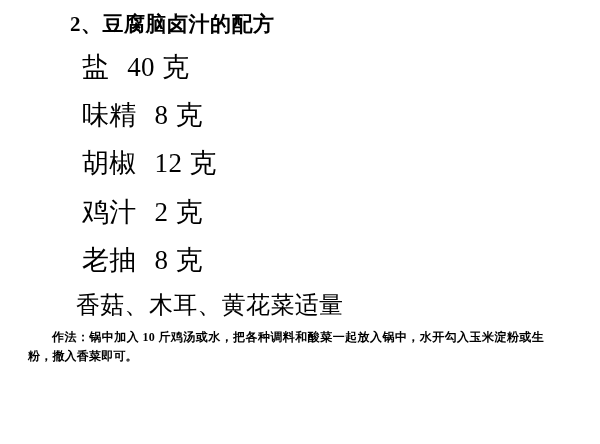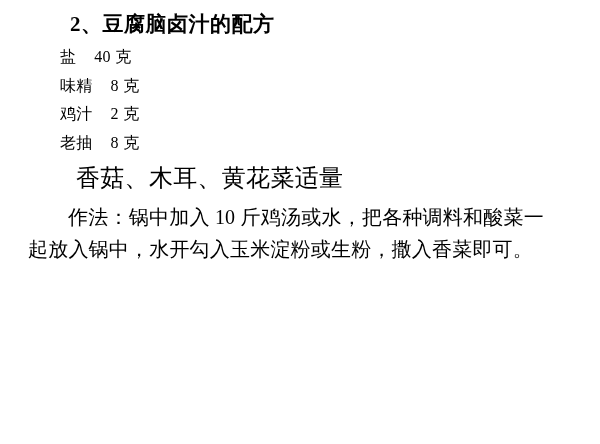--- a/index.html
+++ b/index.html
@@ -28,21 +28,21 @@
     text-indent: 2em;
     margin: 0 0 4px 0;
     letter-spacing: 0.5px;
   }
   .ingredient-list {
     margin: 0;
     padding: 0;
     list-style: none;
   }
   .ingredient-row {
-    font-size: 16px;
+    font-size: 27px;
     line-height: 1.78;
     text-indent: 2em;
     white-space: pre;
     letter-spacing: 0.3px;
   }
   .ing-name {
     display: inline;
   }
   .ing-gap {
     display: inline-block;
@@ -51,38 +51,40 @@
   .ing-amount {
     display: inline;
   }
   .note-line {
     font-size: 24px;
     line-height: 1.78;
     text-indent: 2em;
     letter-spacing: 0.3px;
   }
   .method {
-    font-size: 20px;
+    font-size: 12px;
     line-height: 1.58;
     margin: 2px 0 0 0;
     text-indent: 2em;
     letter-spacing: 0.2px;
     text-align: justify;
+    font-weight: bold;
   }
 </style>
 </head>
 <body>
 
 <div class="page">
 
   <h1 class="doc-title">2、豆腐脑卤汁的配方</h1>
 
   <ul class="ingredient-list">
     <li class="ingredient-row"><span class="ing-name">盐</span><span class="ing-gap"></span><span class="ing-amount">40 克</span></li>
     <li class="ingredient-row"><span class="ing-name">味精</span><span class="ing-gap"></span><span class="ing-amount">8 克</span></li>
+    <li class="ingredient-row"><span class="ing-name">胡椒</span><span class="ing-gap"></span><span class="ing-amount">12 克</span></li>
     <li class="ingredient-row"><span class="ing-name">鸡汁</span><span class="ing-gap"></span><span class="ing-amount">2 克</span></li>
     <li class="ingredient-row"><span class="ing-name">老抽</span><span class="ing-gap"></span><span class="ing-amount">8 克</span></li>
   </ul>
 
   <div class="note-line">香菇、木耳、黄花菜适量</div>
 
   <p class="method">作法：锅中加入 10 斤鸡汤或水，把各种调料和酸菜一起放入锅中，水开勾入玉米淀粉或生粉，撒入香菜即可。</p>
 
 </div>
 

